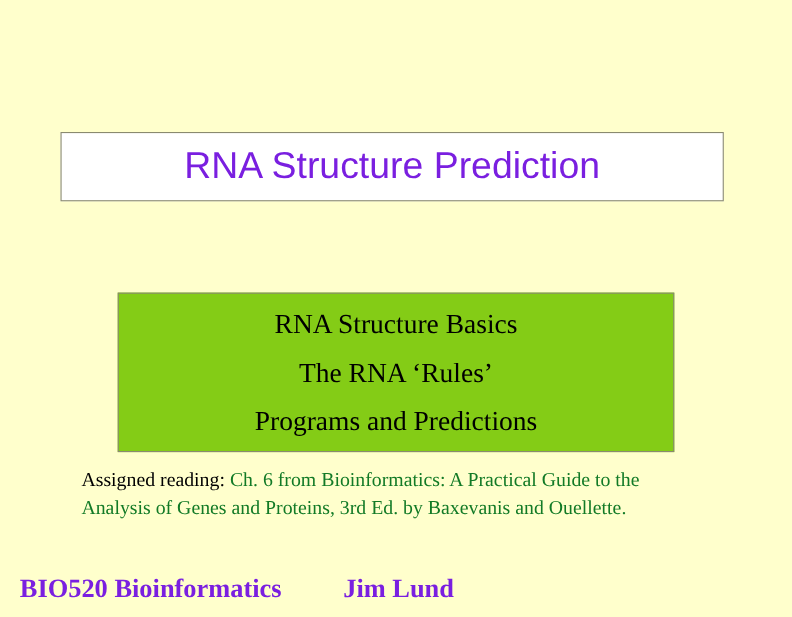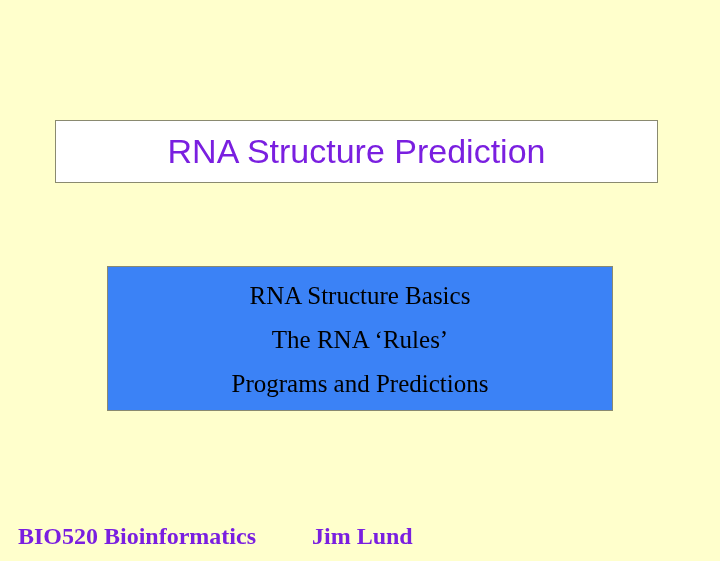--- a/index.html
+++ b/index.html
@@ -45,21 +45,21 @@
     white-space: nowrap;
   }
 
   
   .body-box {
     position: absolute;
     left: 107px;
     top: 266px;
     width: 506px;
     height: 145px;
-    background: #3b82f6;
+    background: #84cc16;
     border: 1px solid #8a8a70;
     box-sizing: border-box;
     display: flex;
     flex-direction: column;
     align-items: center;
     justify-content: center;
     padding-top: 2px;
   }
   .body-line {
     font-family: "Liberation Serif", "DejaVu Serif", serif;
@@ -118,16 +118,17 @@
   <div class="title-box">
     <div class="title-text">RNA Structure Prediction</div>
   </div>
 
   <div class="body-box">
     <div class="body-line">RNA Structure Basics</div>
     <div class="body-line">The RNA ‘Rules’</div>
     <div class="body-line">Programs and Predictions</div>
   </div>
 
+  <div class="reading"><span class="reading-label">Assigned reading: </span><span class="reading-body">Ch. 6 from Bioinformatics: A Practical Guide to the Analysis of Genes and Proteins, 3rd Ed. by Baxevanis and Ouellette.</span></div>
 
   <div class="footer"><span class="footer-course">BIO520 Bioinformatics</span><span class="footer-author">Jim Lund</span></div>
 
 </div>
 
 </body></html>

